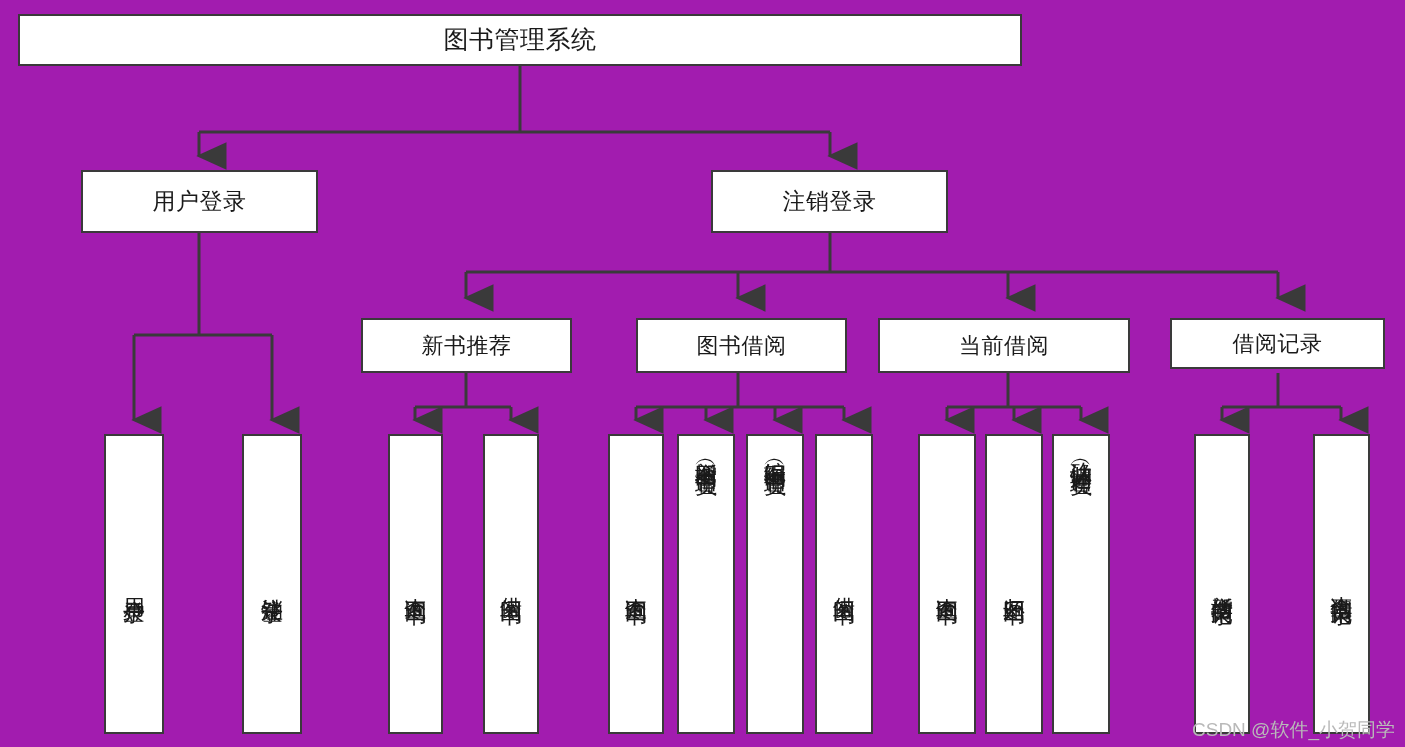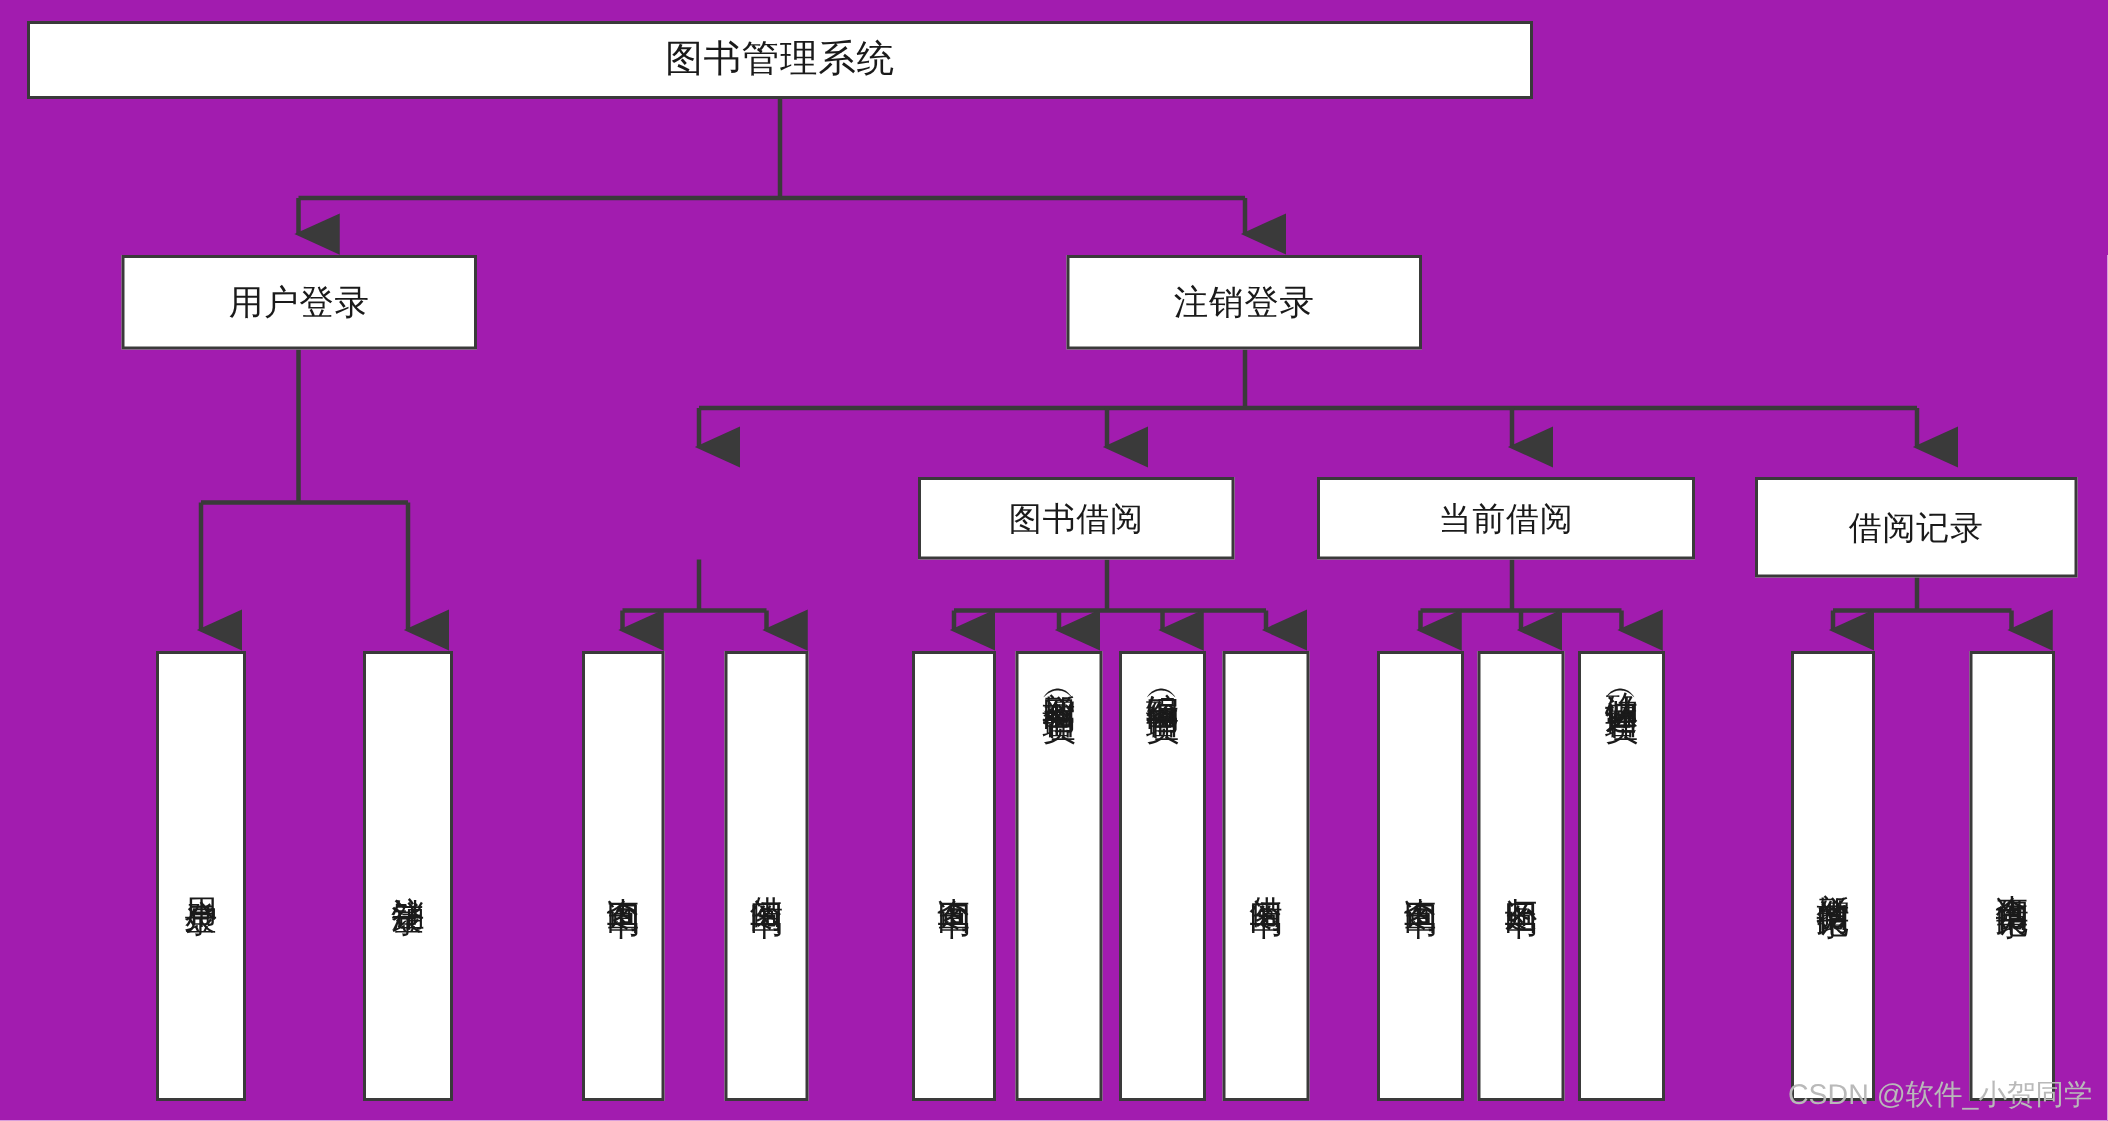--- a/index.html
+++ b/index.html
@@ -135,27 +135,30 @@
     <span class="node-label">图书管理系统</span>
   </div>
 
   <div class="node lvl2" style="left:81px; top:170px; width:237px; height:63px;">
     <span class="node-label">用户登录</span>
   </div>
   <div class="node lvl2" style="left:711px; top:170px; width:237px; height:63px;">
     <span class="node-label">注销登录</span>
   </div>
 
-  <div class="node lvl3" style="left:612px; top:318px; width:211px; height:55px;">
+  <div class="node lvl3" style="left:361px; top:318px; width:211px; height:55px;">
+    <span class="node-label">新书推荐</span>
+  </div>
+  <div class="node lvl3" style="left:636px; top:318px; width:211px; height:55px;">
     <span class="node-label">图书借阅</span>
   </div>
   <div class="node lvl3" style="left:878px; top:318px; width:252px; height:55px;">
     <span class="node-label">当前借阅</span>
   </div>
-  <div class="node lvl3" style="left:1170px; top:318px; width:215px; height:67px;">
+  <div class="node lvl3" style="left:1170px; top:318px; width:215px; height:51px;">
     <span class="node-label">借阅记录</span>
   </div>
 
   <div class="node leaf center" style="left:104px; top:434px; width:60px; height:300px;">
     <span class="node-label">用户登录</span>
   </div>
   <div class="node leaf center" style="left:242px; top:434px; width:60px; height:300px;">
     <span class="node-label">注销登录</span>
   </div>
 

